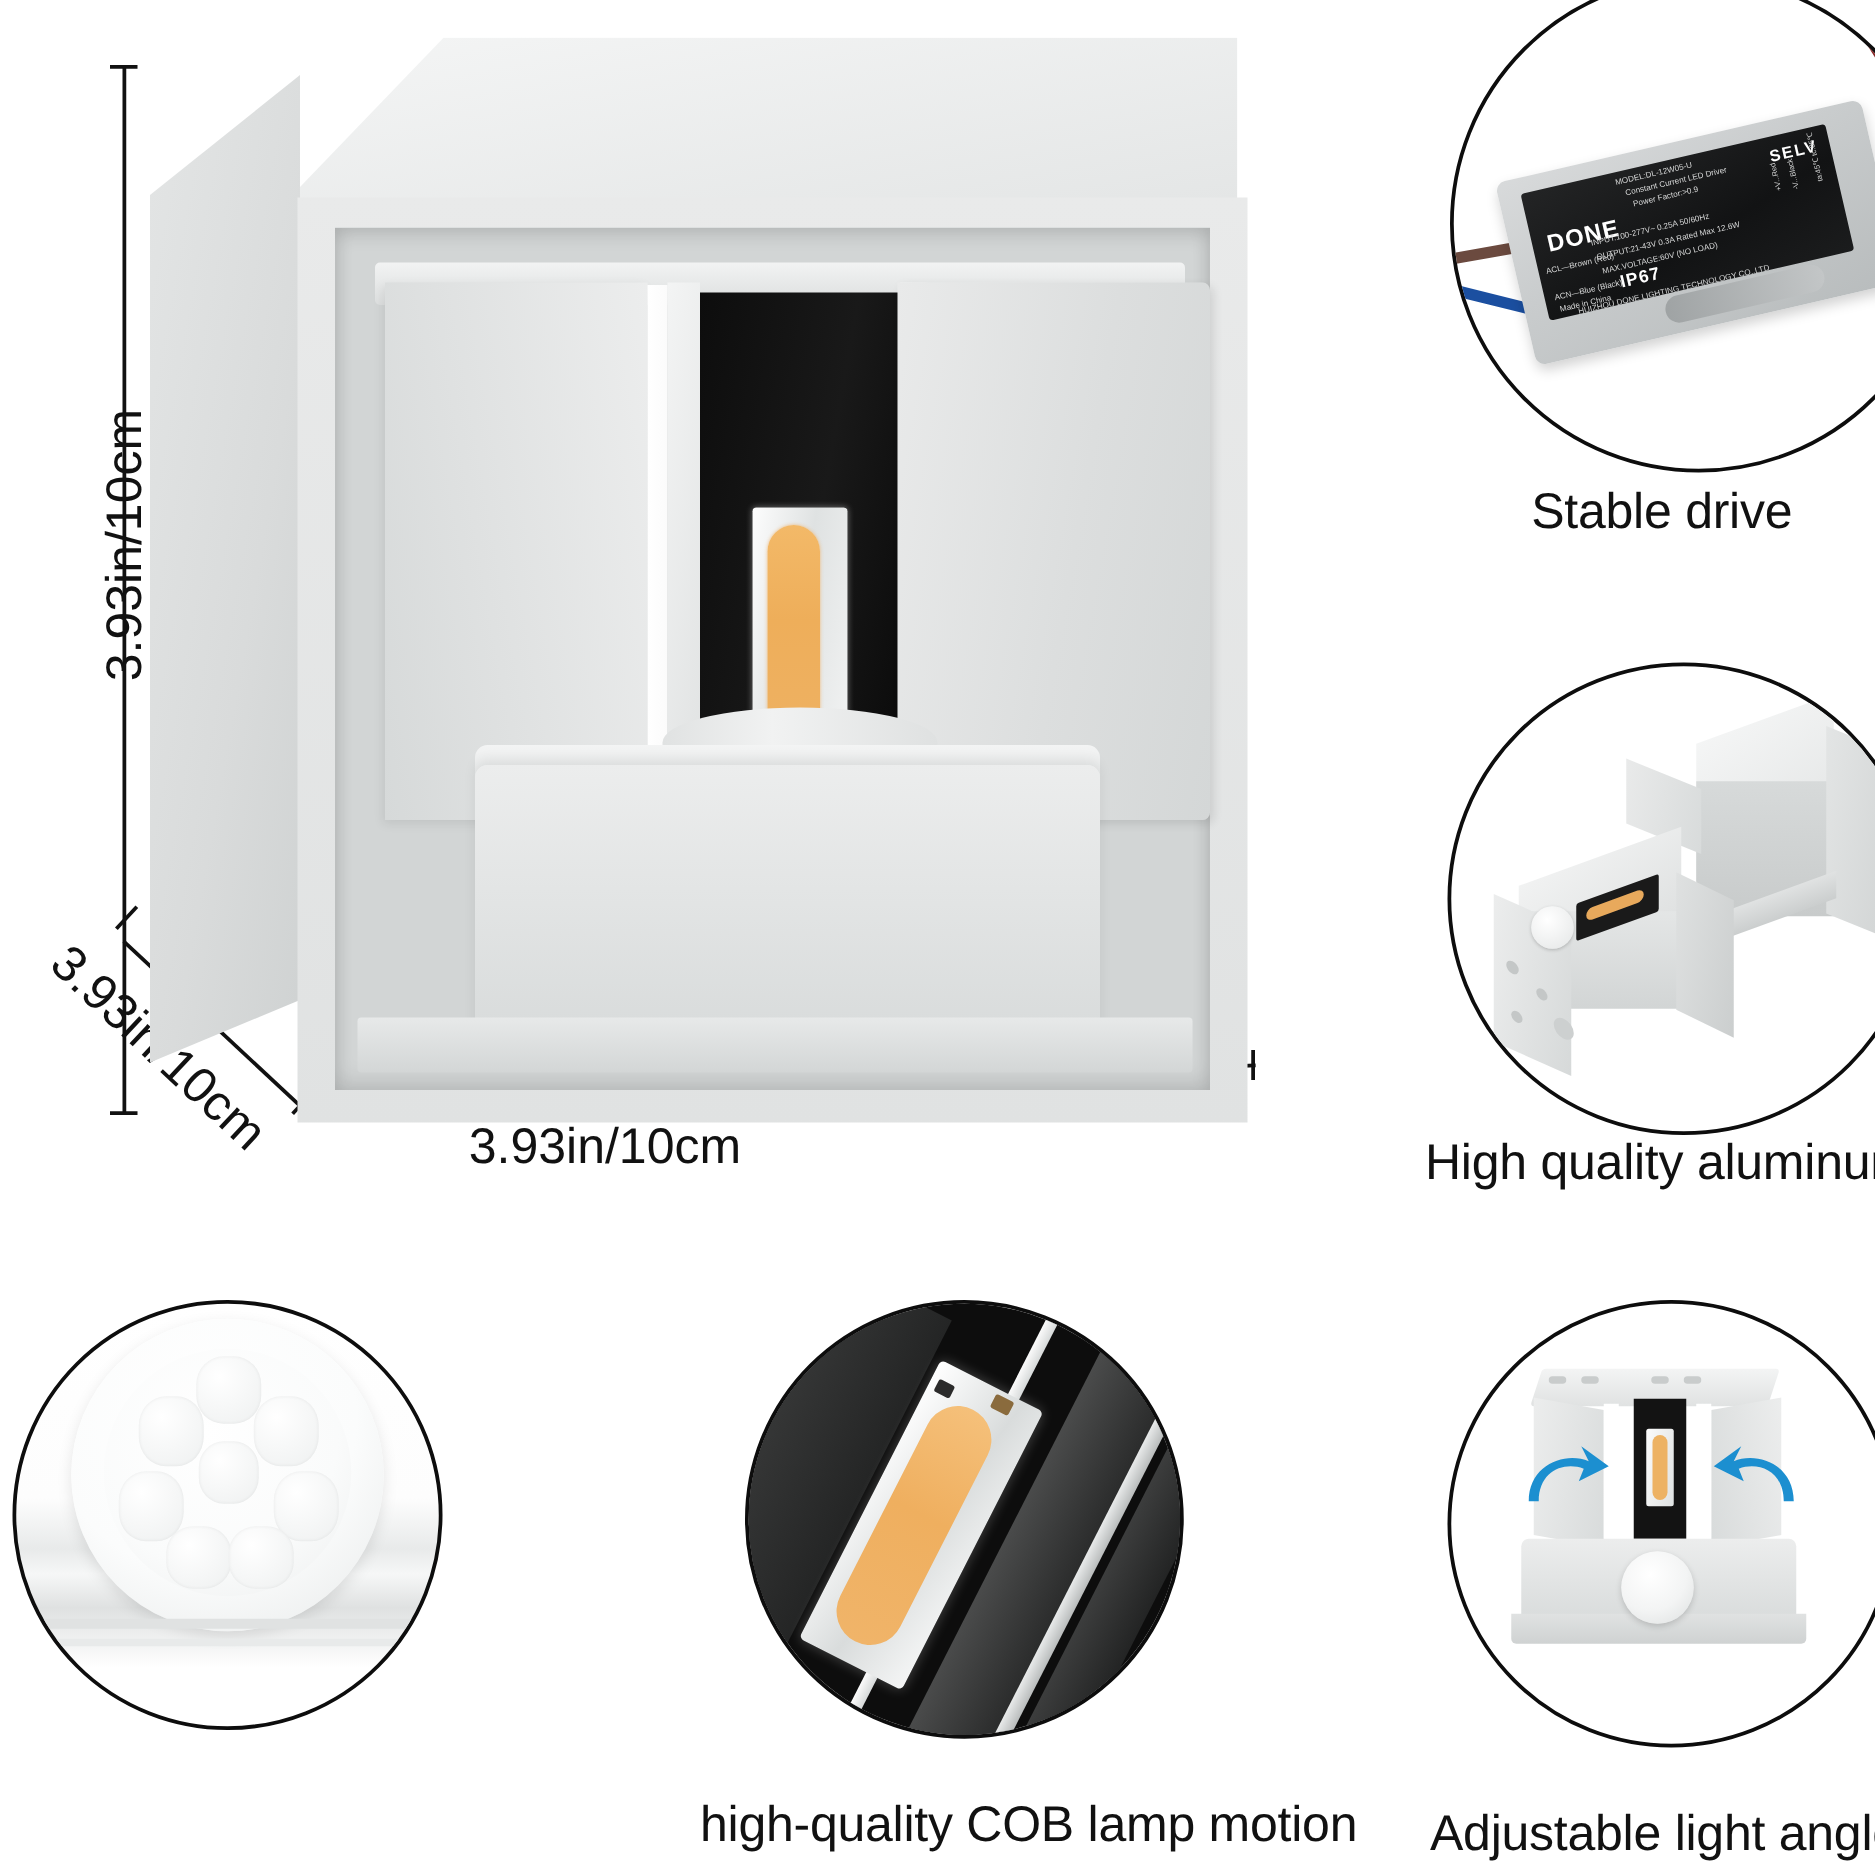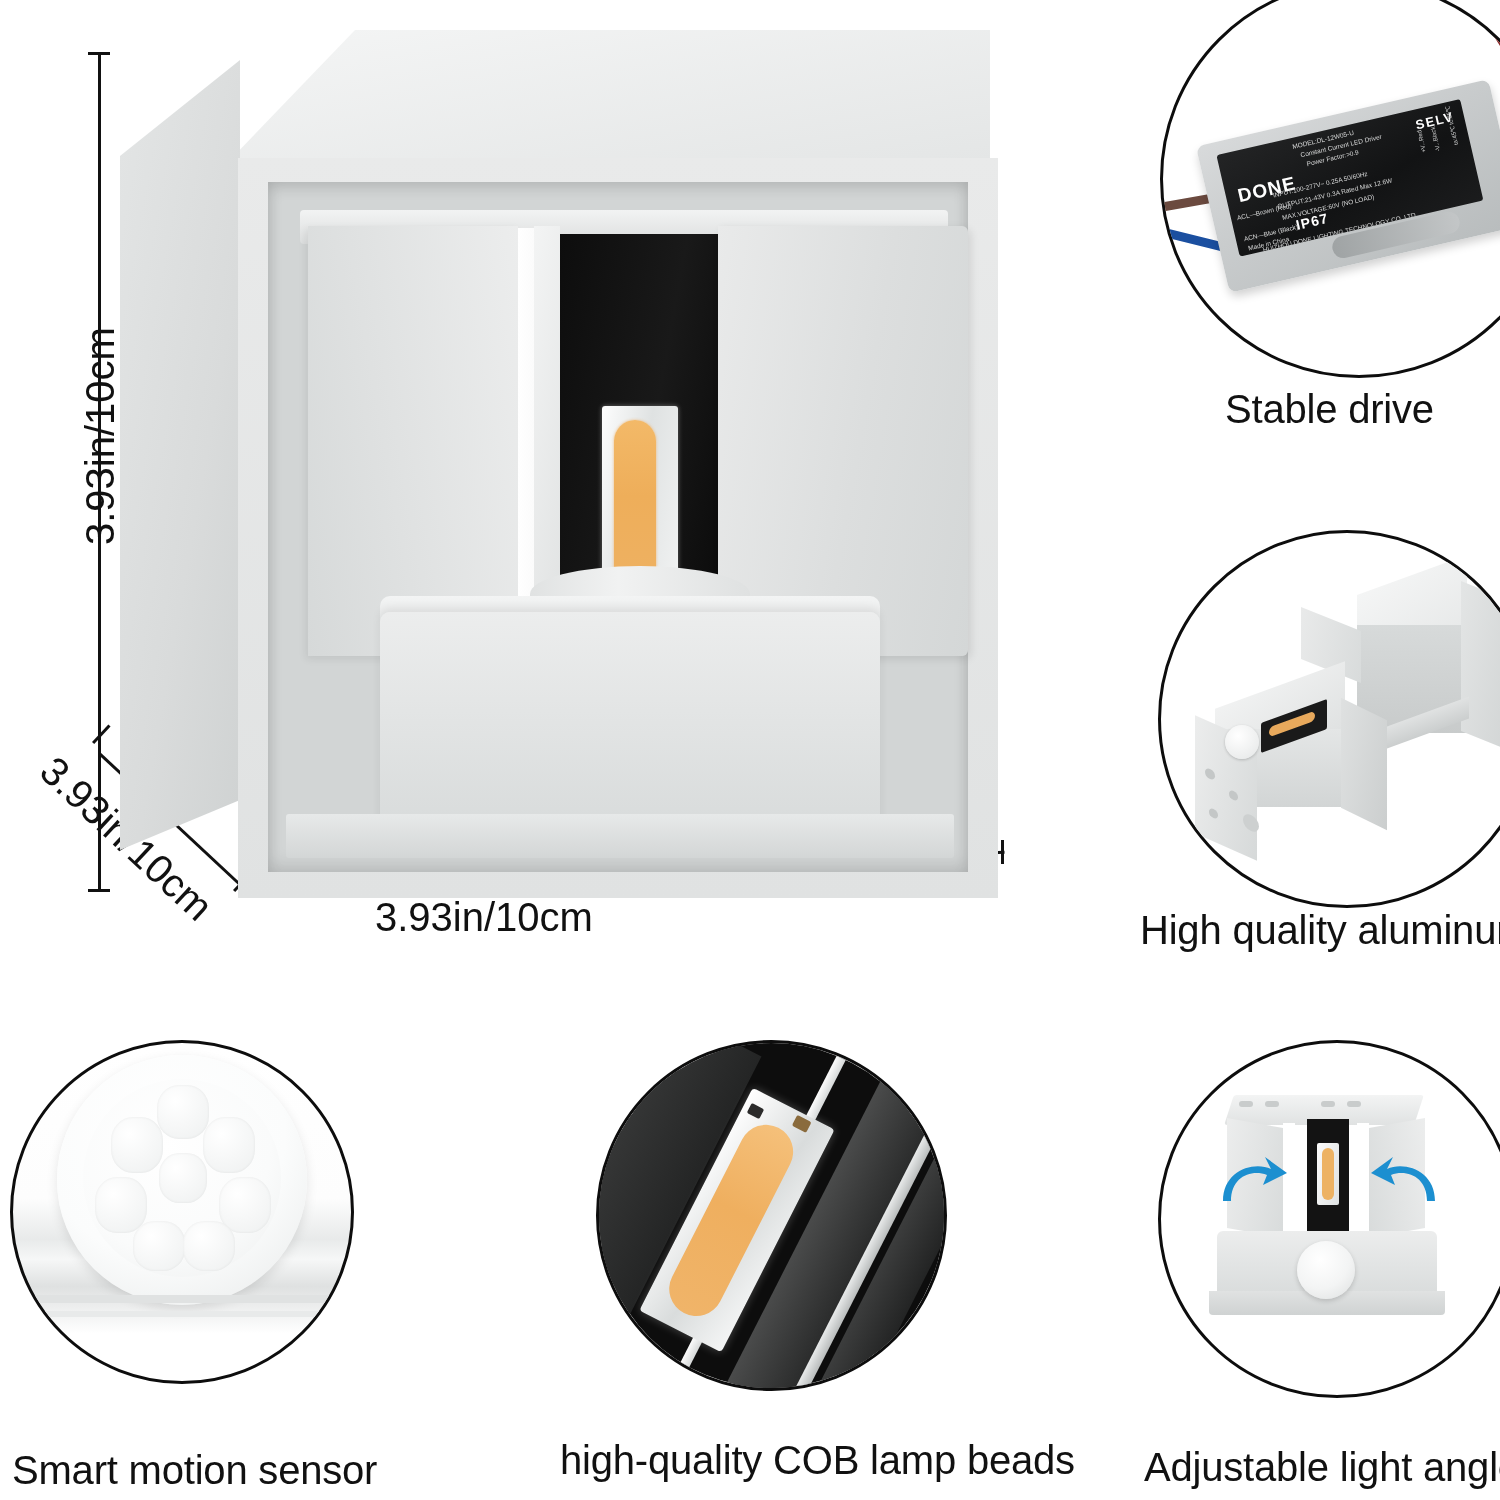--- a/index.html
+++ b/index.html
@@ -352,21 +352,20 @@
           <div class="facet" style="left:12px;top:98px;width:52px;height:56px;"></div>
           <div class="facet" style="left:136px;top:98px;width:52px;height:56px;"></div>
           <div class="facet" style="left:50px;top:142px;width:52px;height:50px;"></div>
           <div class="facet" style="left:100px;top:142px;width:52px;height:50px;"></div>
           <div class="facet" style="left:76px;top:74px;width:48px;height:50px;"></div>
         </div>
       </div>
       <div style="position:absolute;left:0;top:252px;width:100%;height:8px;background:#e0e2e2;"></div>
       <div style="position:absolute;left:0;top:268px;width:100%;height:6px;background:#e8eaea;"></div>
     </div>
-    <div class="caption" style="left:2px;top:408px;">Smart motion sensor</div>
   </div>
 
   <div class="callout" style="left:560px;top:1040px;width:470px;height:460px;">
     <div class="circle" style="left:36px;top:0px;width:345px;height:345px;">
       <div class="cobz-bg"></div>
 
       <div class="cobz-band" style="left:-60px;top:-40px;width:120px;height:480px;
            background:linear-gradient(90deg,#3a3b3b,#242525);transform:rotate(27deg);"></div>
       <div class="cobz-band" style="left:208px;top:-70px;width:64px;height:520px;
            background:linear-gradient(90deg,#4a4b4b,#2b2c2c);transform:rotate(27deg);"></div>
@@ -380,21 +379,21 @@
 
       <div style="position:absolute;left:92px;top:52px;width:92px;height:250px;
            background:linear-gradient(100deg,#ffffff,#d9dcdc 55%,#f4f5f5);
            transform:rotate(27deg);border-radius:4px;box-shadow:0 0 10px rgba(255,255,255,.25);">
         <div style="position:absolute;left:14px;top:24px;width:54px;height:208px;border-radius:27px;
              background:linear-gradient(180deg,#f5c07a,#efaf5f 45%,#f0b469);"></div>
         <div style="position:absolute;left:52px;top:4px;width:16px;height:12px;background:#8a6b3d;border-radius:2px;"></div>
         <div style="position:absolute;left:6px;top:14px;width:14px;height:11px;background:#2b2b2b;border-radius:2px;"></div>
       </div>
     </div>
-    <div class="caption" style="left:0px;top:398px;">high-quality COB lamp beads</div>
+    <div class="caption" style="left:0px;top:398px;">high-quality COB lamp motion</div>
   </div>
 
   <div class="callout" style="left:1130px;top:1040px;width:400px;height:460px;">
     <div class="circle" style="left:28px;top:0px;width:352px;height:352px;">
 
       <div style="position:absolute;left:68px;top:52px;width:190px;height:30px;
            background:linear-gradient(180deg,#f3f4f4,#e0e2e2);transform:skewX(-18deg);border-radius:3px;"></div>
       <div style="position:absolute;left:78px;top:58px;width:14px;height:6px;border-radius:3px;background:#c9cccc;"></div>
       <div style="position:absolute;left:104px;top:58px;width:14px;height:6px;border-radius:3px;background:#c9cccc;"></div>
       <div style="position:absolute;left:160px;top:58px;width:14px;height:6px;border-radius:3px;background:#c9cccc;"></div>

